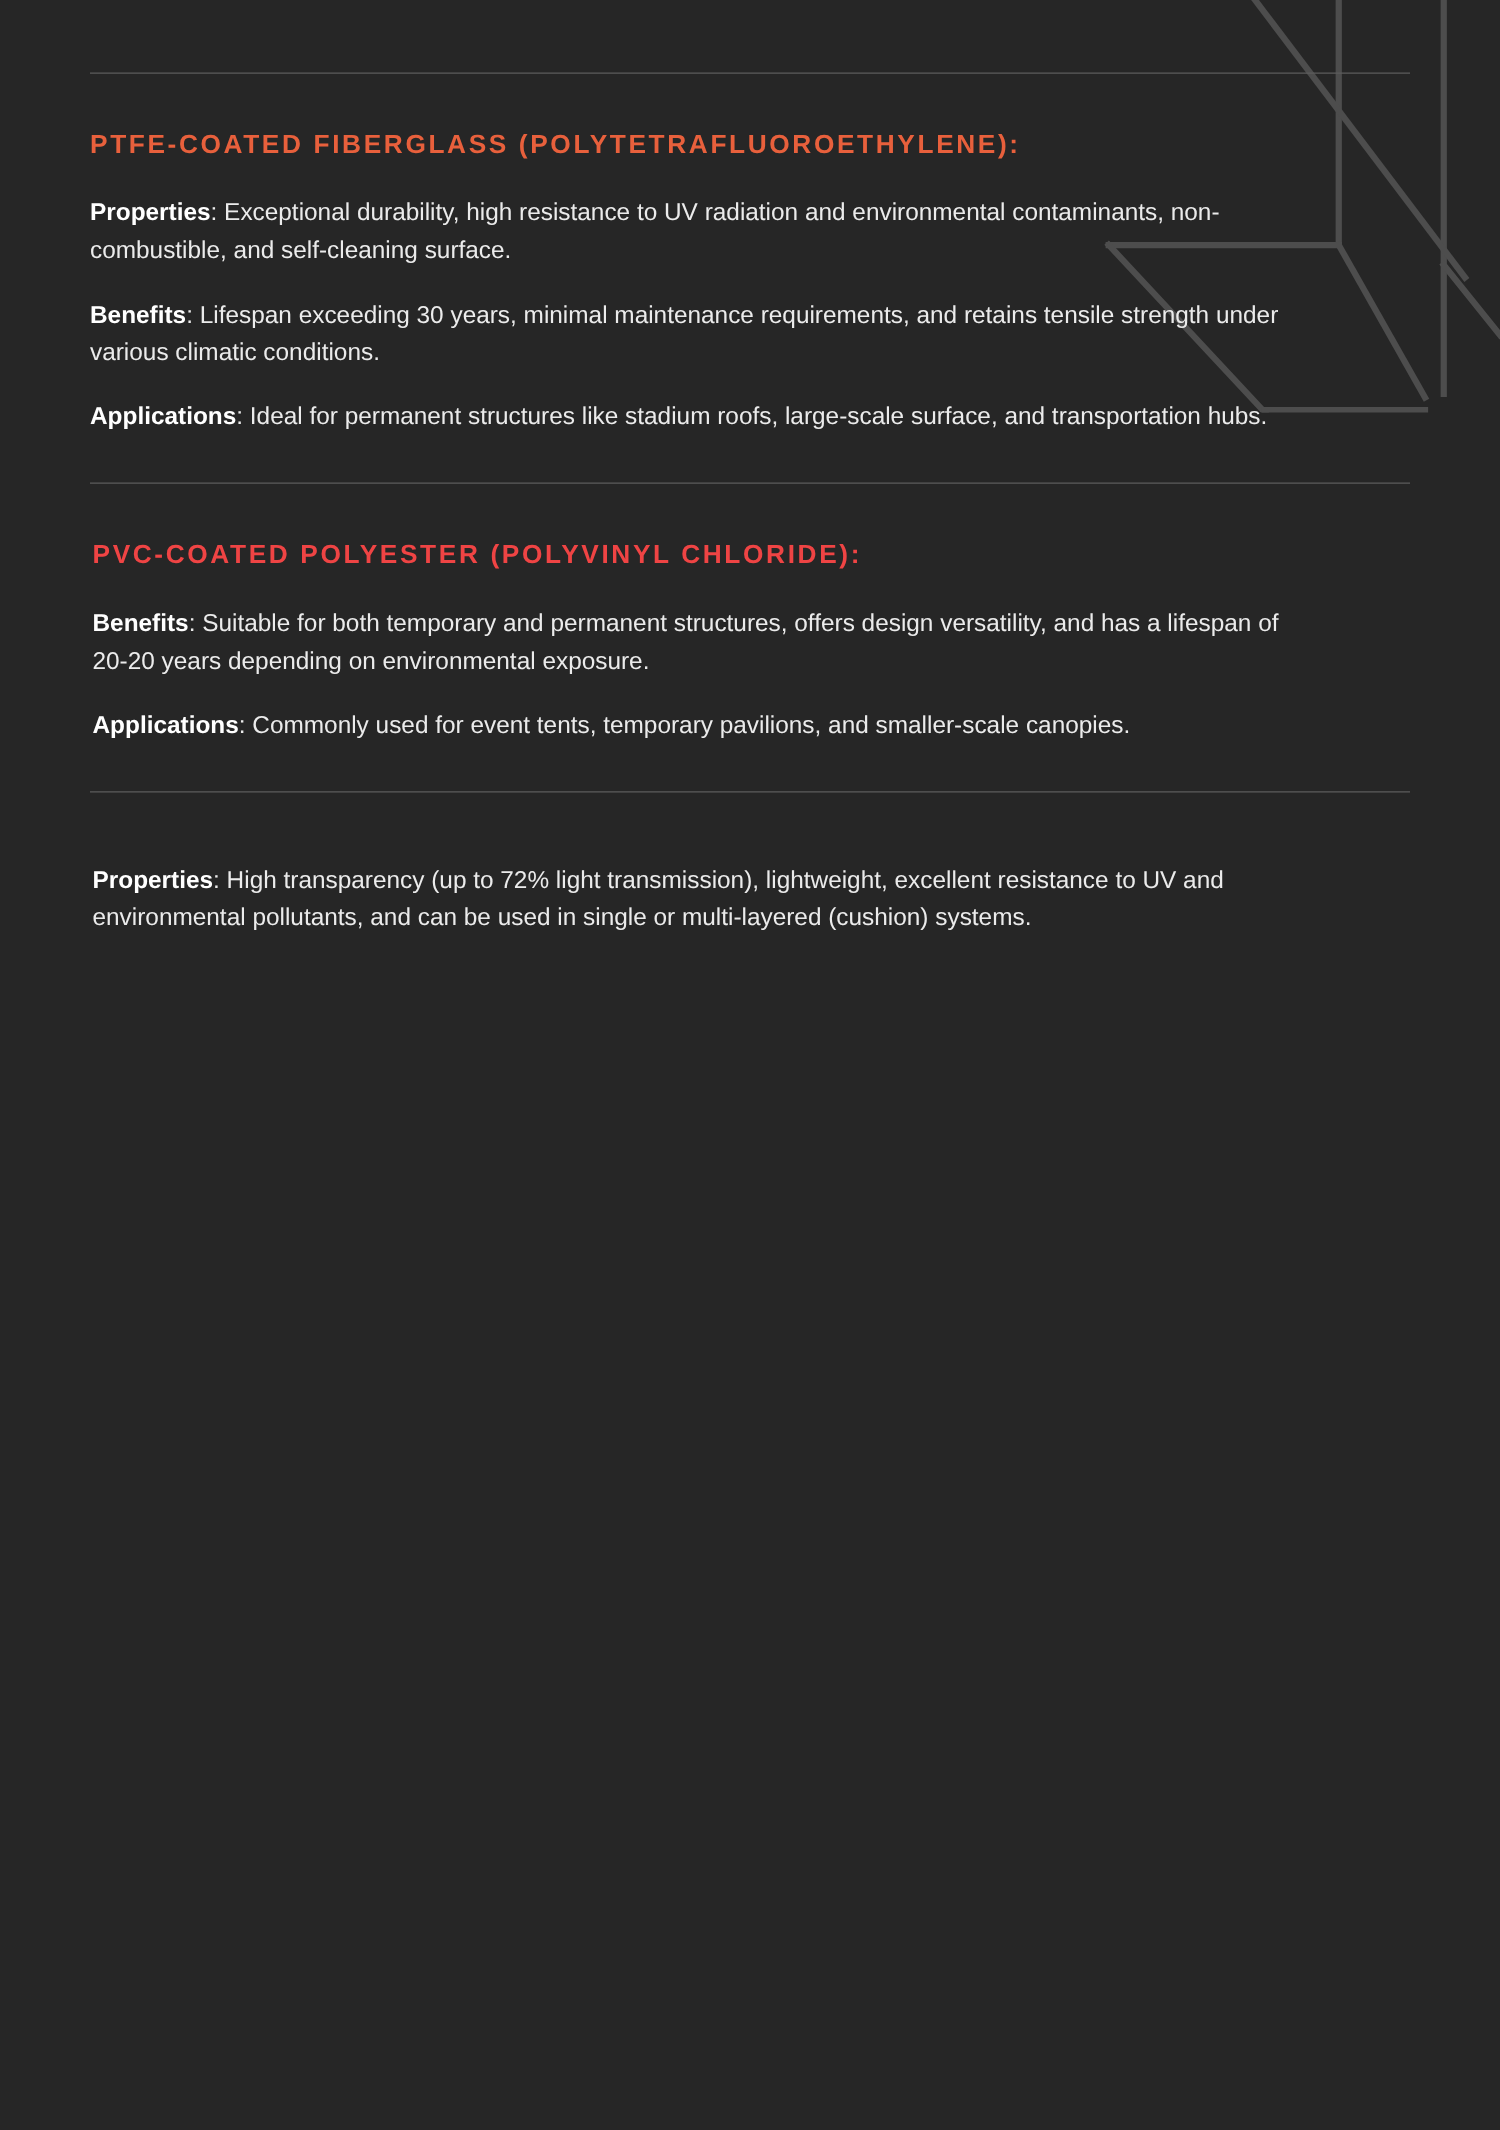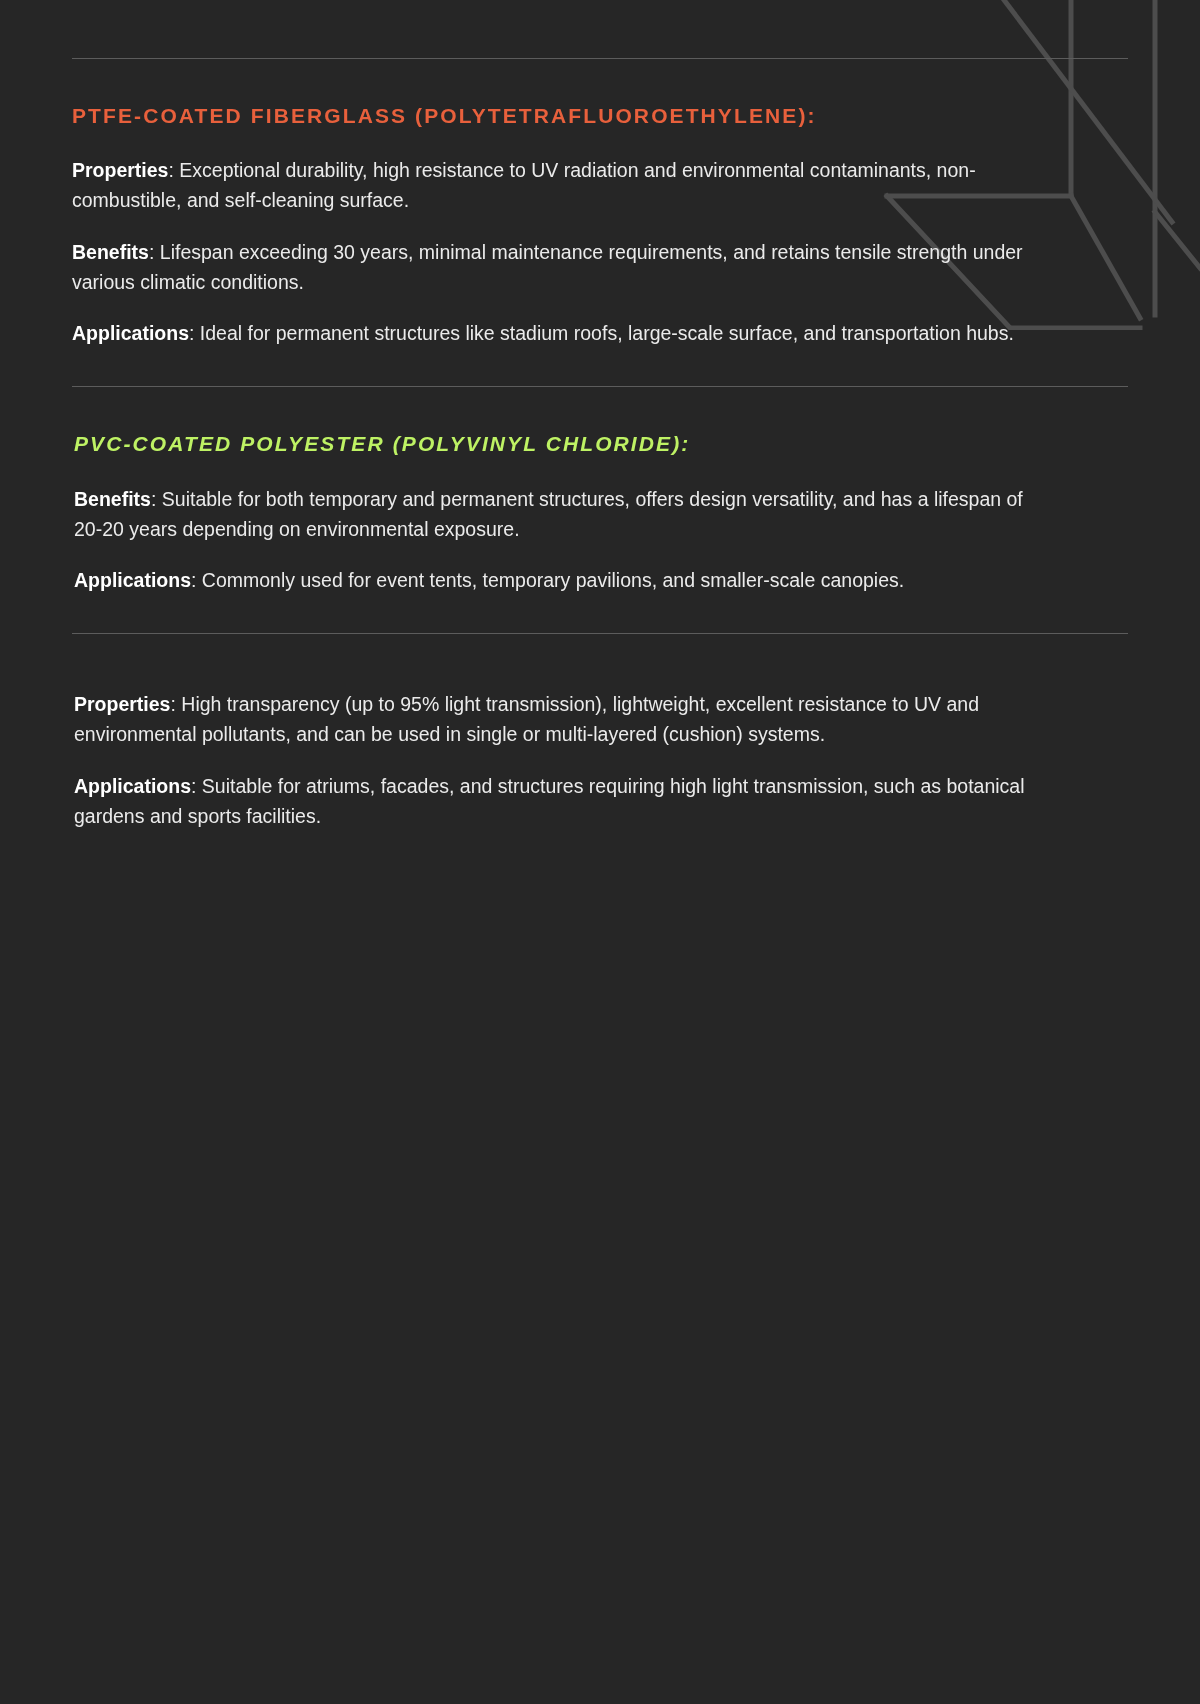--- a/index.html
+++ b/index.html
@@ -129,24 +129,23 @@
 
   <div id="sections-root">
       <section class="section">
         <h3 class="section-heading" style="color: rgb(232, 96, 60);">PTFE-COATED FIBERGLASS (POLYTETRAFLUOROETHYLENE):</h3>
         <p class="para"><b>Properties</b><span>: </span><span>Exceptional durability, high resistance to UV radiation and environmental contaminants, non-combustible, and self-cleaning surface.</span></p>
         <p class="para"><b>Benefits</b><span>: </span><span>Lifespan exceeding 30 years, minimal maintenance requirements, and retains tensile strength under various climatic conditions.</span></p>
         <p class="para"><b>Applications</b><span>: </span><span>Ideal for permanent structures like stadium roofs, large-scale surface, and transportation hubs.</span></p>
       </section>
       <hr class="rule section-rule" style="background: rgb(92, 92, 92);">
       <section class="section indented">
-        <h3 class="section-heading" style="color: #bef264; font-style: italic;">PVC-COATED POLYESTER (POLYVINYL CHLORIDE):</h3>
+        <h3 class="section-heading" style="color: #ef4444;">PVC-COATED POLYESTER (POLYVINYL CHLORIDE):</h3>
         <p class="para"><b>Benefits</b><span>: </span><span>Suitable for both temporary and permanent structures, offers design versatility, and has a lifespan of 20-20 years depending on environmental exposure.</span></p>
         <p class="para"><b>Applications</b><span>: </span><span>Commonly used for event tents, temporary pavilions, and smaller-scale canopies.</span></p>
       </section>
       <hr class="rule section-rule" style="background: rgb(92, 92, 92);">
       <section class="section indented">
-        <p class="para"><b>Properties</b><span>: </span><span>High transparency (up to 95% light transmission), lightweight, excellent resistance to UV and environmental pollutants, and can be used in single or multi-layered (cushion) systems.</span></p>
-        <p class="para"><b>Applications</b><span>: </span><span>Suitable for atriums, facades, and structures requiring high light transmission, such as botanical gardens and sports facilities.</span></p>
+        <p class="para"><b>Properties</b><span>: </span><span>High transparency (up to 72% light transmission), lightweight, excellent resistance to UV and environmental pollutants, and can be used in single or multi-layered (cushion) systems.</span></p>
       </section>
     </div>
 
 </div>
 
 </body></html>

